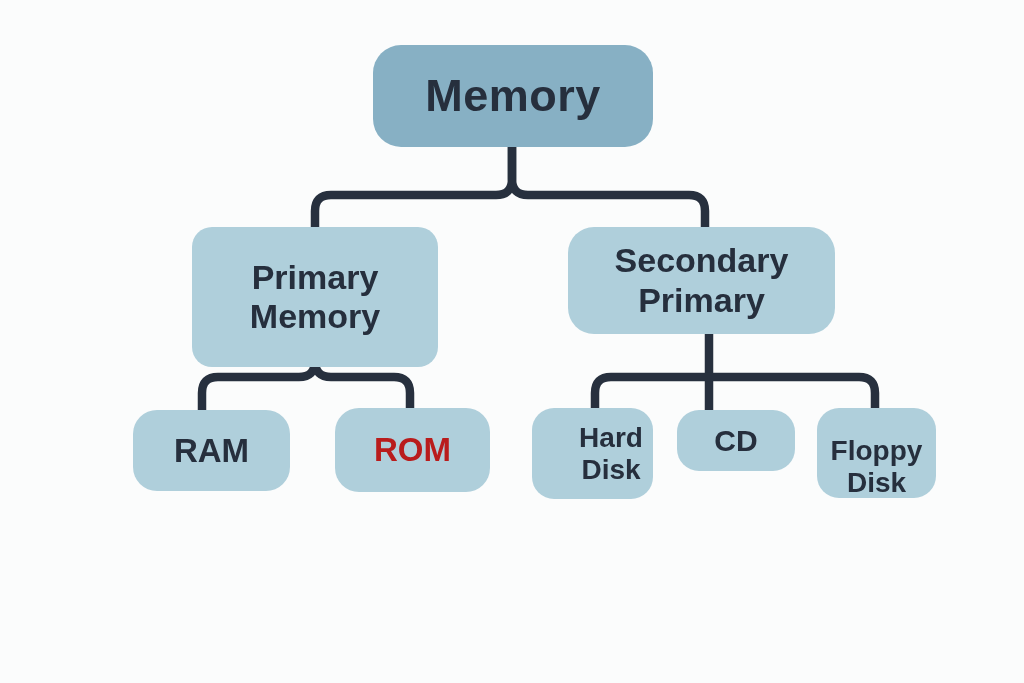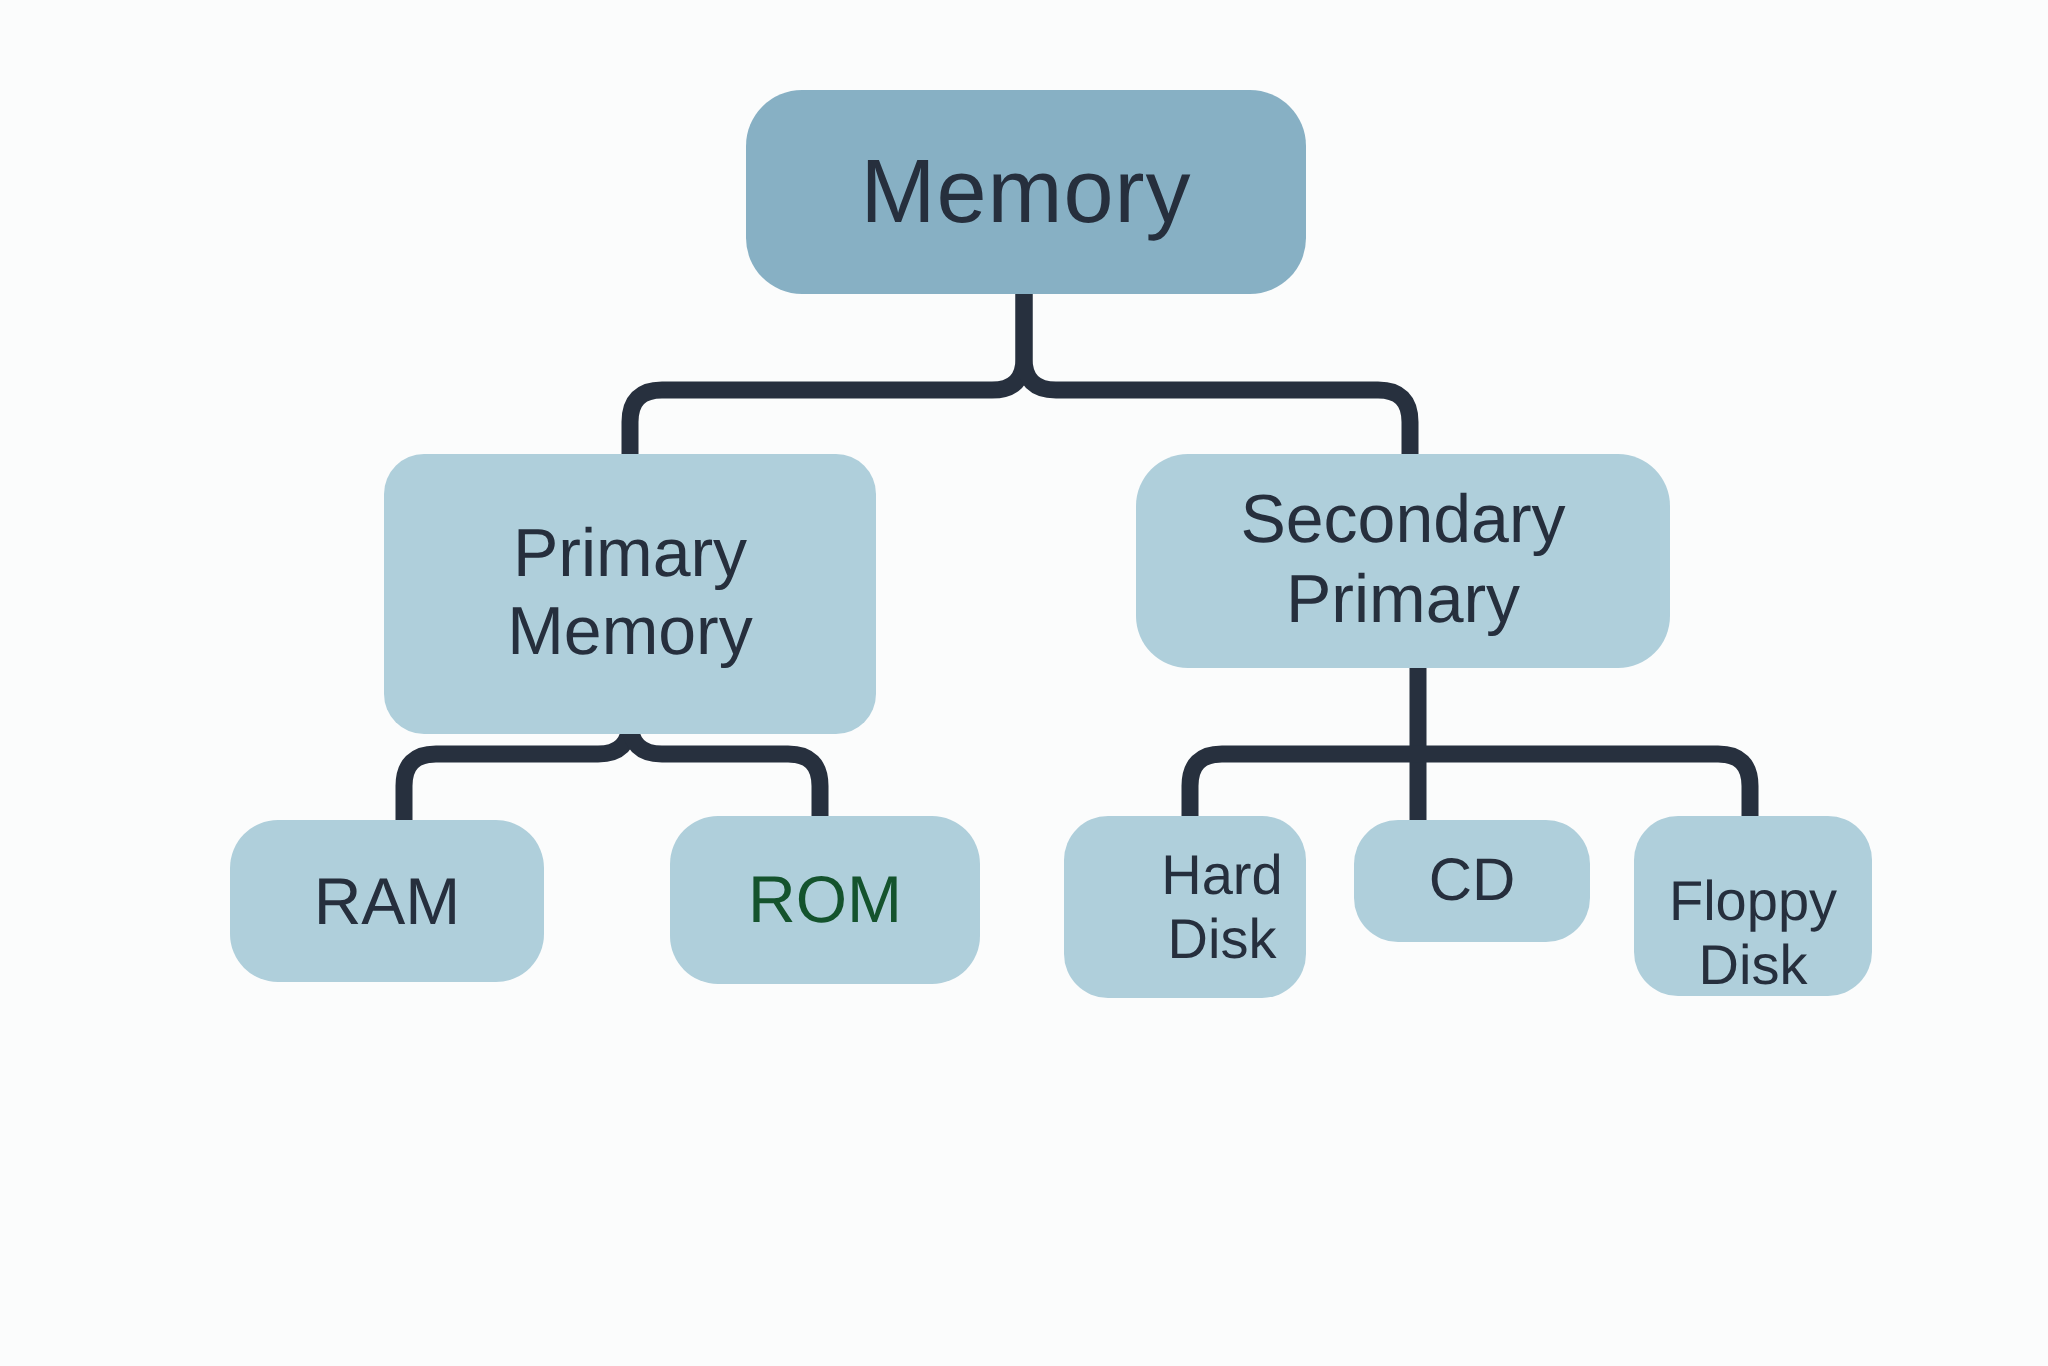--- a/index.html
+++ b/index.html
@@ -29,21 +29,21 @@
     stroke: #27303e;       
     stroke-width: 8.5;
     stroke-linecap: butt;
   }
   .node {
     position: absolute;
     display: flex;
     align-items: center;
     justify-content: center;
     text-align: center;
-    font-weight: normal;
+    font-weight: bold;
     color: #28303f;        
     white-space: pre-line;
     box-sizing: border-box;
   }
   .node-root {
     left: 373px; top: 45px; width: 280px; height: 102px;
     border-radius: 28px;
     font-size: 45px;
     letter-spacing: 0.5px;
   }
@@ -53,21 +53,21 @@
     font-size: 34px;
     line-height: 1.15;
   }
   .node-secondary {
     left: 568px; top: 227px; width: 267px; height: 107px;
     border-radius: 26px;
     font-size: 34px;
     line-height: 1.15;
   }
   .node-ram {
-    left: 115px; top: 410px; width: 157px; height: 81px;
+    left: 133px; top: 410px; width: 157px; height: 81px;
     border-radius: 24px;
     font-size: 33px;
   }
   .node-rom {
     left: 335px; top: 408px; width: 155px; height: 84px;
     border-radius: 24px;
     font-size: 33px;
   }
   .node-hard-disk {
     left: 532px; top: 408px; width: 121px; height: 91px;
@@ -115,21 +115,21 @@
   <div class="node node-secondary" data-bind-style="background-color:colors.child_fill" style="background-color: rgb(175, 207, 219);">
     <span data-bind="nodes.secondary_memory.label" data-bind-style="color:colors.text" style="color: rgb(38, 47, 61);">Secondary
 Primary</span>
   </div>
 
   <div class="node node-ram" data-bind-style="background-color:colors.child_fill" style="background-color: rgb(175, 207, 219);">
     <span data-bind="nodes.ram.label" data-bind-style="color:colors.text" style="color: rgb(38, 47, 61);">RAM</span>
   </div>
 
   <div class="node node-rom" data-bind-style="background-color:colors.child_fill" style="background-color: rgb(175, 207, 219);">
-    <span data-bind="nodes.rom.label" data-bind-style="color:colors.text" style="color: #14532d;">ROM</span>
+    <span data-bind="nodes.rom.label" data-bind-style="color:colors.text" style="color: #b91c1c;">ROM</span>
   </div>
 
   <div class="node node-hard-disk" data-bind-style="background-color:colors.child_fill" style="background-color: rgb(175, 207, 219); padding-left: 37px;">
     <span data-bind="nodes.hard_disk.label" data-bind-style="color:colors.text" style="color: rgb(38, 47, 61);">Hard
 Disk</span>
   </div>
 
   <div class="node node-cd" data-bind-style="background-color:colors.child_fill" style="background-color: rgb(175, 207, 219);">
     <span data-bind="nodes.cd.label" data-bind-style="color:colors.text" style="color: rgb(38, 47, 61);">CD</span>
   </div>

